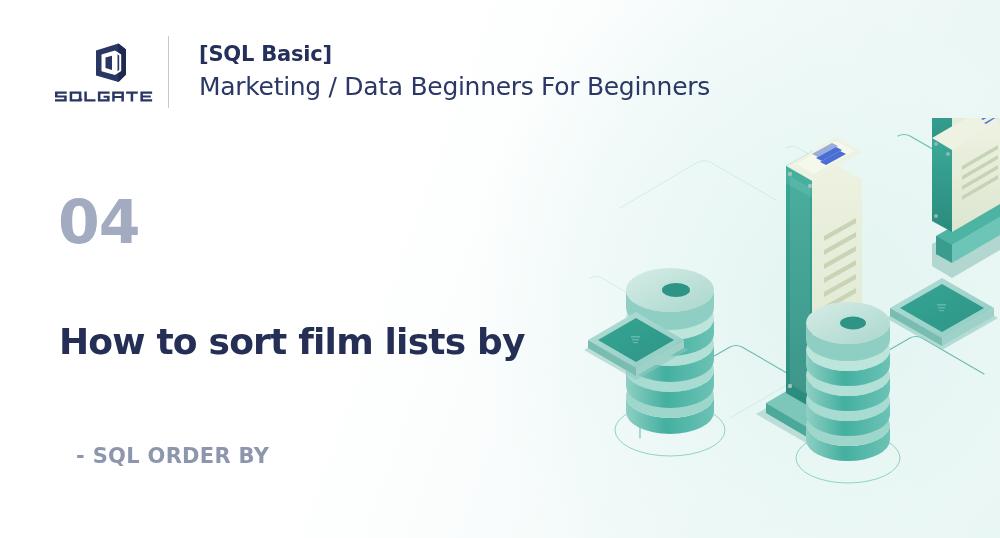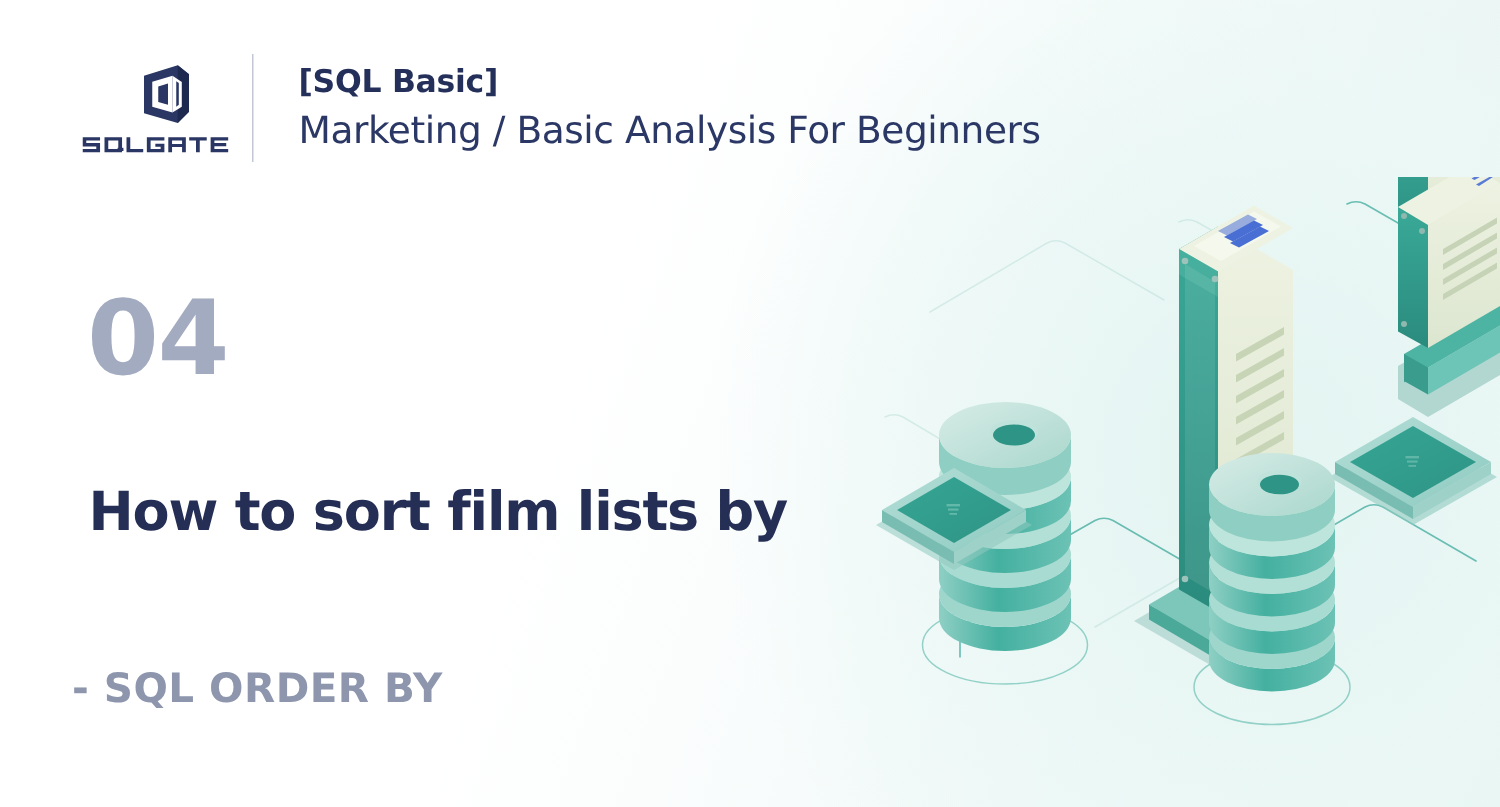--- a/index.html
+++ b/index.html
@@ -98,45 +98,45 @@
     margin-top: 3px;
     white-space: nowrap;
   }
 
   
   .lesson-no {
     position: absolute;
     left: 58px;
     top: 192px;
     font-family: "DejaVu Sans", sans-serif;
-    font-size: 69px;
+    font-size: 60px;
     font-weight: 700;
     color: #a3abc0;
     letter-spacing: -1px;
     line-height: 1;
   }
   .title {
     position: absolute;
     left: 59px;
     top: 316px;
     width: 560px;
     font-family: "DejaVu Sans", sans-serif;
     font-size: 36px;
     font-weight: 700;
     color: #252f55;
     line-height: 1.42;
     letter-spacing: -0.8px;
   }
   .title .line { display: block; }
   .subtitle {
     position: absolute;
-    left: 48px;
+    left: 76px;
     top: 444px;
     font-family: "DejaVu Sans", sans-serif;
-    font-size: 27px;
+    font-size: 21px;
     font-weight: 700;
     color: #8d96ad;
     letter-spacing: 0.3px;
   }
 
   
   .illustration {
     position: absolute;
     right: 0;
     bottom: 0;
@@ -183,21 +183,21 @@
 
           <path d="M92 1.6 L104.6 1.6 L104.6 4 L94.7 4 L94.7 5.8 L103.2 5.8 L103.2 8.1 L94.7 8.1 L94.7 10 L104.6 10 L104.6 12.4 L92 12.4 Z"></path>
         </g>
       </svg>
     </div>
 
     <div class="divider"></div>
 
     <div class="header-text">
       <div class="eyebrow">[SQL Basic]</div>
-      <div class="subject">Marketing / Basic Analysis For Beginners</div>
+      <div class="subject">Marketing / Data Beginners For Beginners</div>
     </div>
   </div>
 
   <div class="lesson-no">04</div>
 
   <div class="title">
     <span class="line">How to sort film lists by</span>
   </div>
 
   <div class="subtitle">- SQL ORDER BY</div>

